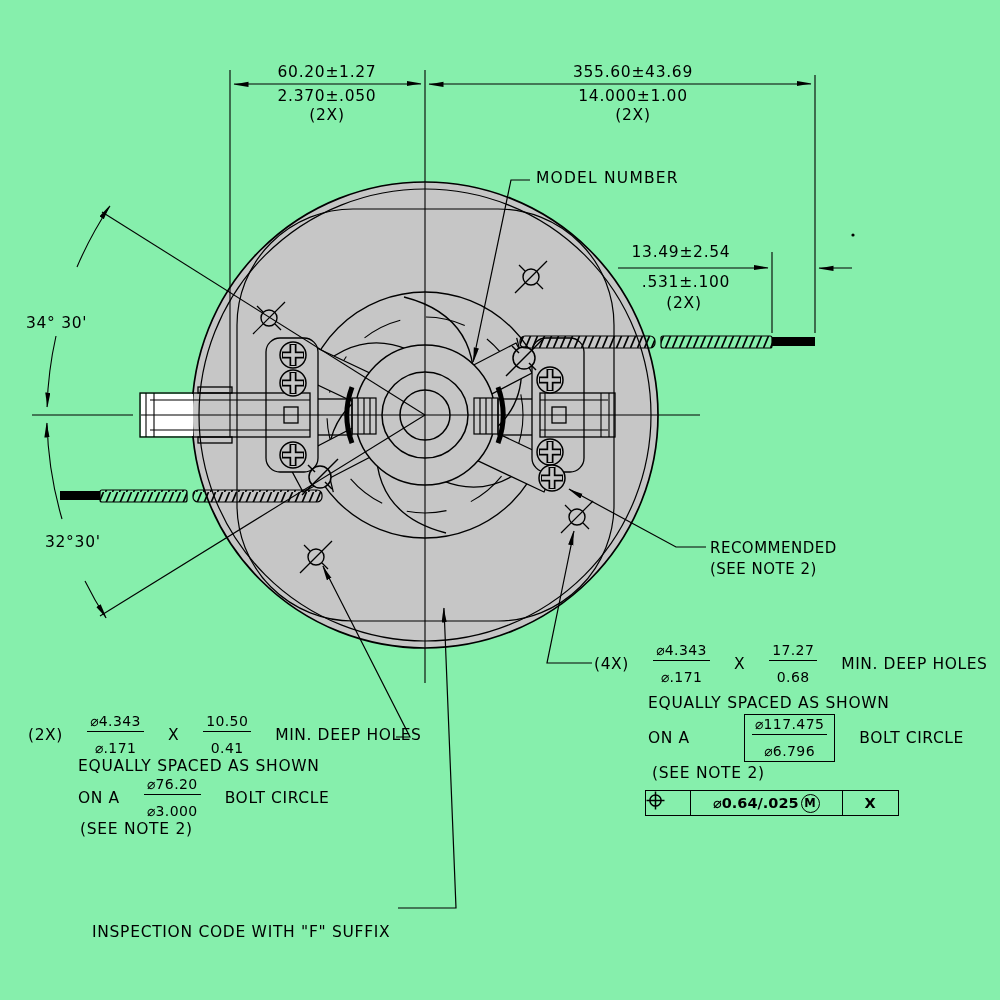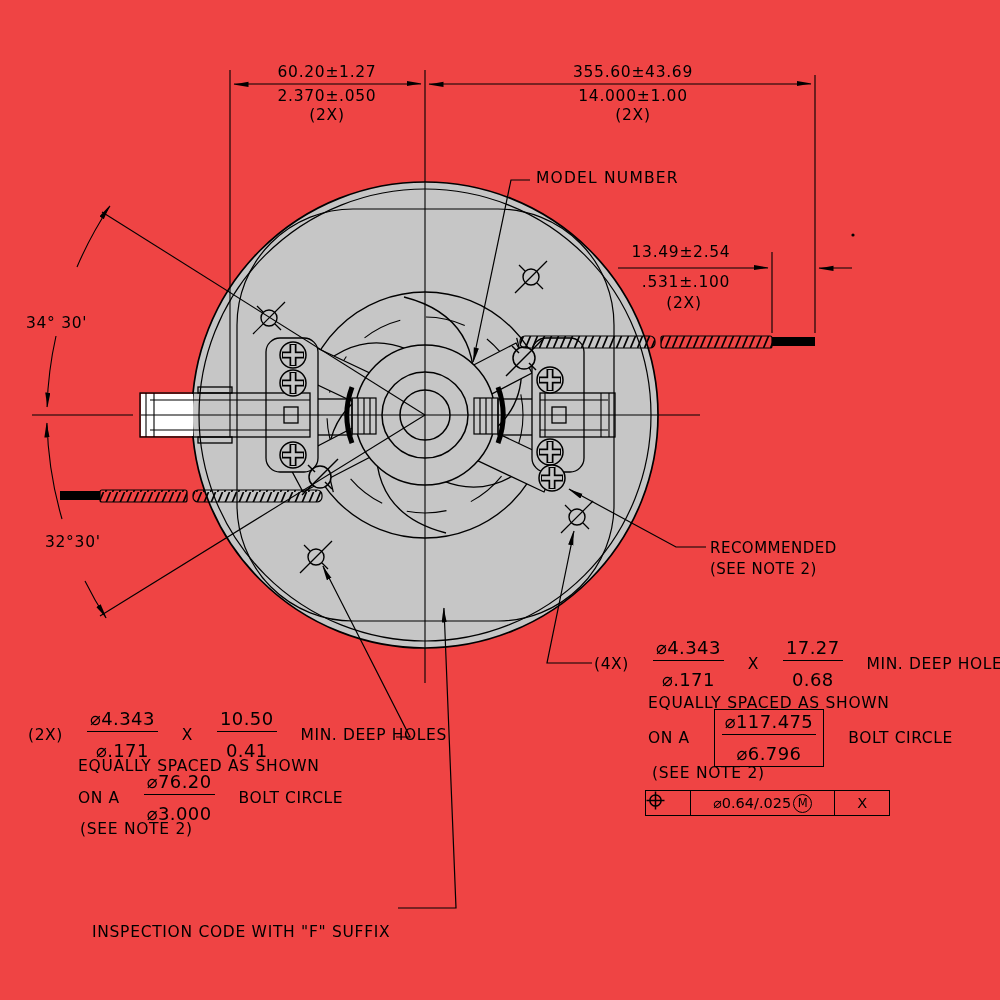--- a/index.html
+++ b/index.html
@@ -1,28 +1,28 @@
 <!DOCTYPE html>
 <html><head>
 <meta charset="utf-8">
 <style>
   html,body{margin:0;padding:0;background:#fff;}
-  #stage{position:relative;width:1000px;height:1000px;background:#ef4444;overflow:hidden;
+  #stage{position:relative;width:1000px;height:1000px;background:#86efac;overflow:hidden;
          font-family:"DejaVu Sans","Liberation Sans",sans-serif;color:#000;}
   svg{position:absolute;left:0;top:0;}
   .lbl{position:absolute;white-space:nowrap;font-size:15.5px;letter-spacing:0.7px;}
   .ctr{transform:translateX(-50%);text-align:center;}
   .row{position:absolute;display:flex;align-items:center;gap:24px;white-space:nowrap;font-size:15.5px;letter-spacing:0.6px;text-align:right;}
-  .frac{display:inline-flex;flex-direction:column;align-items:center;font-size:18px;line-height:1.12;letter-spacing:0.4px;}
+  .frac{display:inline-flex;flex-direction:column;align-items:center;font-size:14px;line-height:1.12;letter-spacing:0.4px;}
   .frac .num{border-bottom:1.6px solid #000;padding:0 3px 1px 3px;}
   .frac .den{padding-top:9px;}
-  .boxedfrac{border:1.6px solid #000;padding:2px 7px;}
+  .boxedfrac{border:1.6px solid #000;padding:2px 7px;margin-left:30px;}
   .note{line-height:21px;font-size:15px;letter-spacing:0.5px;}
   .fcf{display:flex;align-items:stretch;border:1.6px solid #000;height:24px;font-size:14.5px;}
-  .fcf .cell{display:flex;align-items:center;padding:0 22px;}
+  .fcf .cell{display:flex;align-items:center;padding:0 22px;font-weight:bold;}
   .fcf .cell + .cell{border-left:1.6px solid #000;}
   .circM{display:inline-flex;align-items:center;justify-content:center;width:17px;height:17px;
          border:1.4px solid #000;border-radius:50%;font-size:11.5px;margin-left:2px;letter-spacing:0;}
 </style>
 </head>
 <body>
 
 <div id="stage">
 
 <svg width="1000" height="1000" viewBox="0 0 1000 1000">

